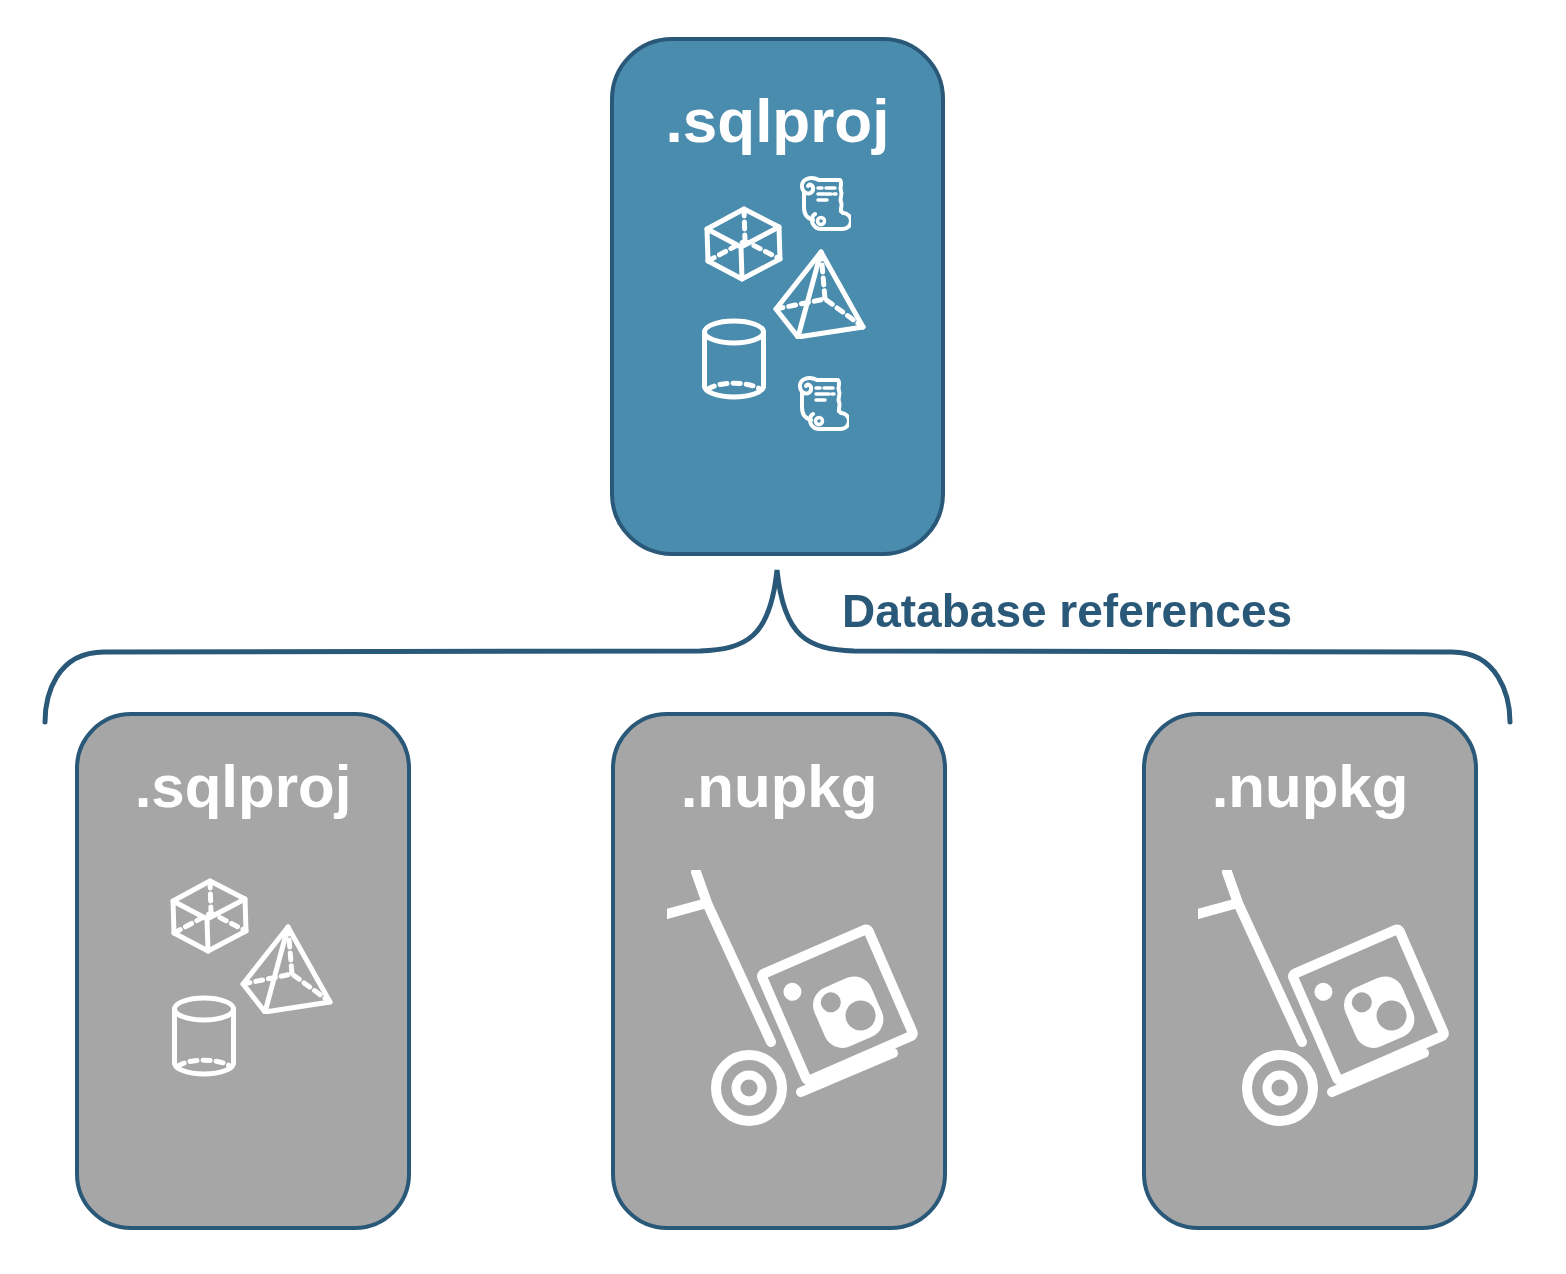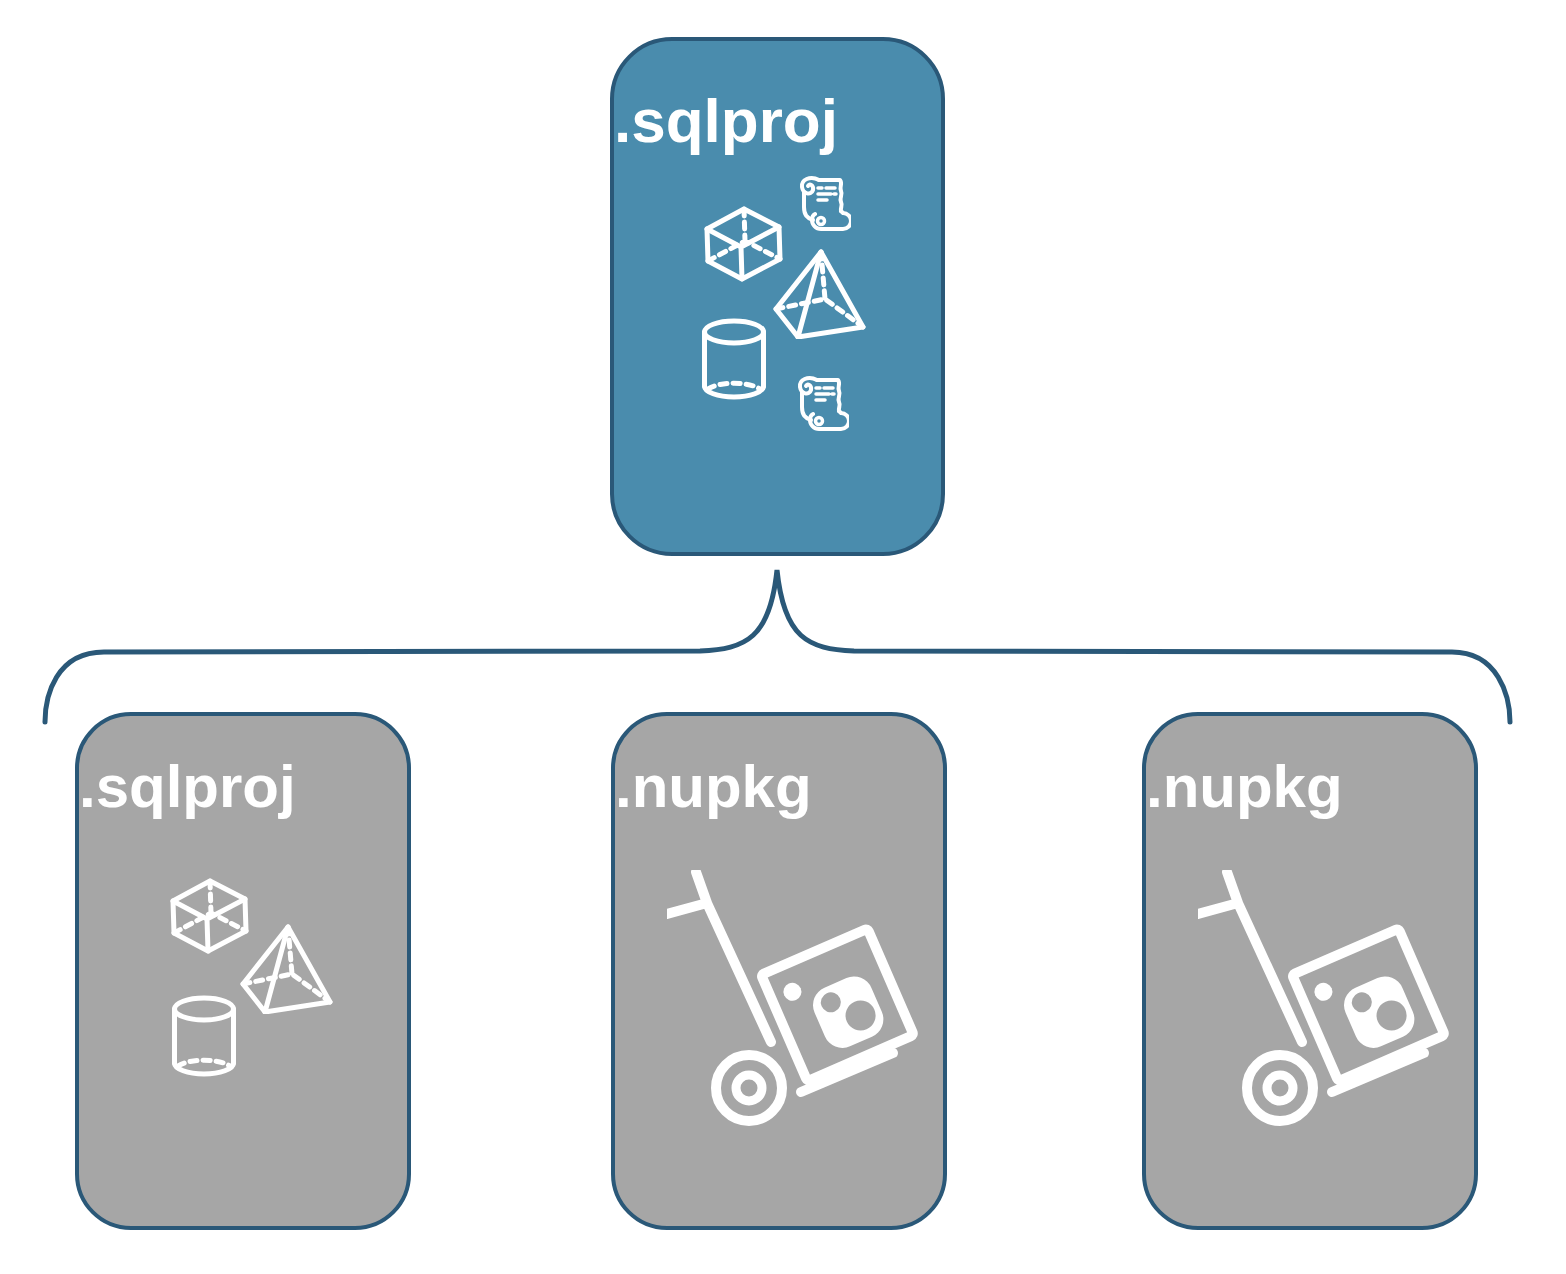--- a/index.html
+++ b/index.html
@@ -11,21 +11,21 @@
   }
   *{margin:0;padding:0;box-sizing:border-box;}
   body{background:var(--page-bg);font-family:"Liberation Sans",sans-serif;}
   .stage{position:relative;width:1566px;height:1274px;background:var(--page-bg);overflow:hidden;}
   .box{position:absolute;border:4px solid var(--line);}
   .box.root{left:610px;top:37px;width:335px;height:519px;border-radius:62px;background:var(--accent);}
   .box.child{top:712px;width:336px;height:518px;border-radius:56px;background:var(--box-gray);}
   .box.c1{left:75px;}
   .box.c2{left:611px;}
   .box.c3{left:1142px;}
-  .box-title{position:absolute;left:0;right:0;text-align:left;color:var(--icon-white);
+  .box-title{position:absolute;left:0;right:0;text-align:center;color:var(--icon-white);
     font-weight:700;letter-spacing:0px;line-height:1.1;}
   .root .box-title{top:46px;font-size:62px;}
   .child .box-title{top:38px;font-size:60px;}
   .icon{position:absolute;}
   .icon svg{display:block;width:100%;height:100%;}
   .brace-svg{position:absolute;left:0;top:0;width:1566px;height:1274px;pointer-events:none;}
   .connector-label{position:absolute;left:842px;top:588px;font-size:46px;font-weight:700;
     color:var(--line);white-space:nowrap;line-height:1;}
   .stroke{stroke:var(--icon-white);fill:none;stroke-width:5;stroke-linecap:round;stroke-linejoin:round;}
   .dash{stroke-dasharray:7 6;}
@@ -35,20 +35,21 @@
 </head>
 <body>
 
 <div class="stage">
 
   <svg class="brace-svg" viewBox="0 0 1566 1274">
     <path d="M45,722 C45,696 56,652 104,652 L700,651 C746,649 770,638 777,570
              C784,638 808,649 854,651 L1452,652 C1498,652 1510,696 1510,722" fill="none" stroke="var(--line)" stroke-width="5" stroke-linecap="round"></path>
   </svg>
 
+  <div class="connector-label">Database references</div>
 
   <div class="box root">
     <div class="box-title">.sqlproj</div>
 
     <div class="icon" style="left:83px;top:162px;width:86px;height:80px;">
       <svg viewBox="0 0 86 80">
         <path class="stroke" d="M10,26 L47,6 L82,24 L83,56 L45,76 L11,58 Z"></path>
         <path class="stroke" d="M10,26 L44,44 L82,24 M44,44 L45,76"></path>
         <path class="stroke dash" d="M47,6 L48,38 M11,58 L48,38 L83,56"></path>
       </svg>

